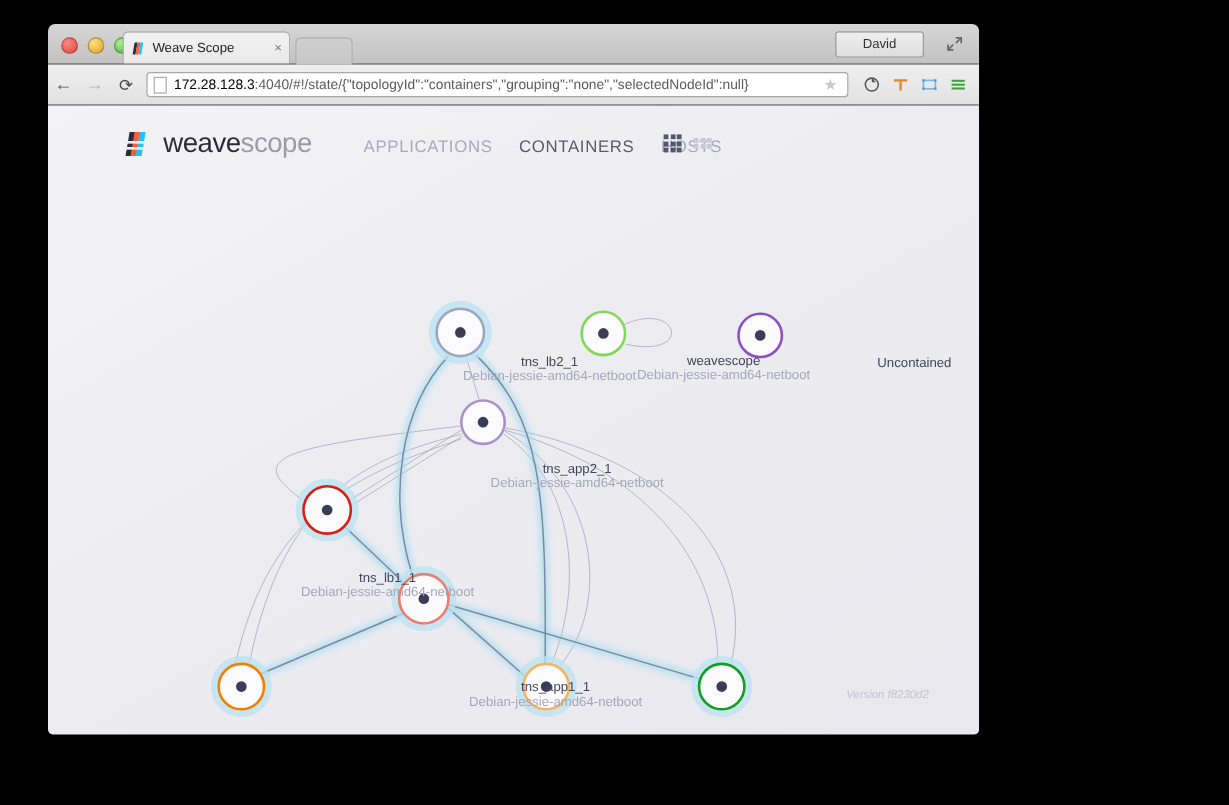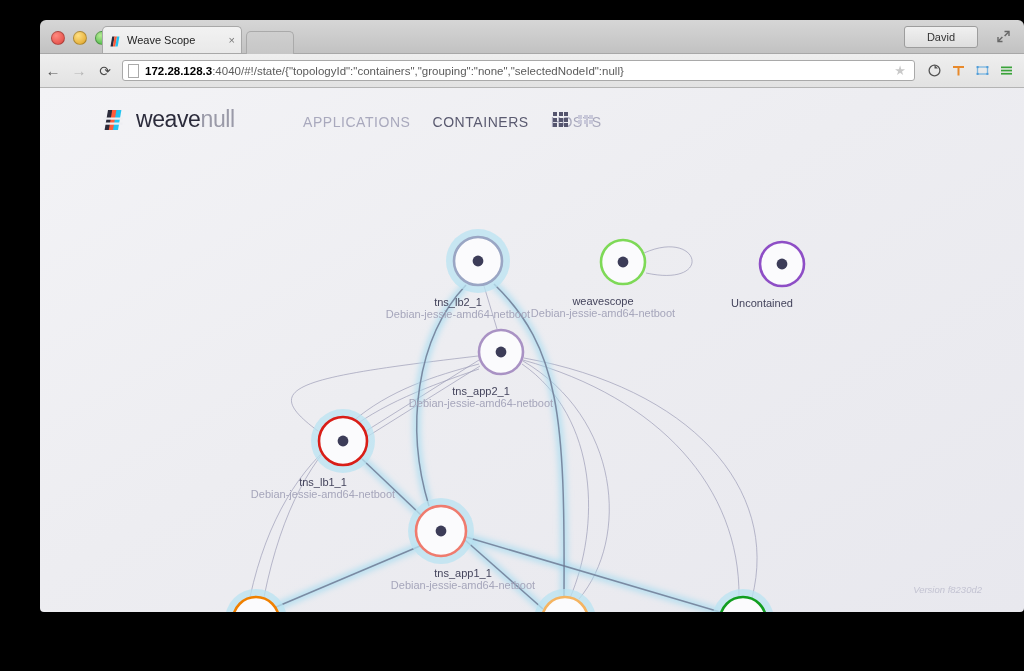--- a/index.html
+++ b/index.html
@@ -1,19 +1,19 @@
 <!DOCTYPE html>
 <html><head>
 <meta charset="utf-8">
 <style>
   html,body{margin:0;padding:0;background:#000;}
   body{width:1024px;height:671px;font-family:"Liberation Sans",sans-serif;overflow:hidden;}
 
   
-  .window{position:absolute;left:40px;top:20px;width:984px;height:592px;
+  .window{position:absolute;left:40px;top:20px;width:776px;height:592px;
           border-radius:6px 6px 4px 4px;overflow:hidden;
           box-shadow:0 3px 14px rgba(0,0,0,.55);}
 
   
   .titlebar{position:relative;height:33px;
             background:linear-gradient(#d6d6d6,#c2c2c2);
             border-bottom:1px solid #a8a8a8;}
   .traffic{position:absolute;left:11px;top:11px;display:flex;gap:8px;}
   .dot{width:12px;height:12px;border-radius:50%;border:1px solid rgba(0,0,0,.25);}
   .dot.red{background:radial-gradient(circle at 35% 30%,#ff8a80,#e0443e);}
@@ -43,21 +43,21 @@
            border-bottom:1px solid #b4b4b4;display:flex;align-items:center;}
   .navbtn{width:26px;height:26px;display:flex;align-items:center;justify-content:center;
           font-size:15px;color:#555;}
   .navbtn.dim{color:#b4b4b4;}
   .navbtn.reload{font-size:14px;color:#4a4a4a;}
   .omni{flex:1;height:21px;margin:0 8px 0 4px;background:#fff;
         border:1px solid #a9a9a9;border-radius:3px;
         display:flex;align-items:center;padding:0 5px;box-sizing:border-box;}
   .page-ico{width:9px;height:12px;border:1px solid #aaa;background:#fff;margin-right:6px;flex:none;}
   .url{font-size:11.5px;color:#5b5b5b;white-space:nowrap;overflow:hidden;flex:1;}
-  .url b{color:#000;font-weight:700;}
+  .url b{color:#000;font-weight:400;}
   .star{color:#c9c9c9;font-size:13px;padding:0 3px;}
   .tb-ico{width:22px;height:22px;margin-right:2px;display:flex;align-items:center;
           justify-content:center;}
 
   
   .canvas{position:relative;height:526px;
           background:linear-gradient(150deg,#f3f3f6 0%,#ededf1 45%,#e8e8ee 100%);
           overflow:hidden;}
 
   .appheader{position:absolute;left:0;top:0;width:100%;height:60px;}
@@ -72,21 +72,21 @@
   .nav a.active{color:#5a5a70;}
 
   .viewtoggle{position:absolute;left:513px;top:24px;display:flex;gap:10px;align-items:center;}
   .grid3{display:grid;grid-template-columns:repeat(3,4px);grid-template-rows:repeat(3,4px);gap:1.5px;}
   .grid3 i{background:#55556e;display:block;}
   .grid2{display:grid;grid-template-columns:repeat(3,4px);grid-template-rows:repeat(2,4px);gap:1.5px;}
   .grid2 i{background:#c9c9da;display:block;}
 
   .graph{position:absolute;left:0;top:0;width:100%;height:100%;}
 
-  .version{position:absolute;right:42px;bottom:19px;font-size:9.5px;color:#c3c3d2;font-style:italic;}
+  .version{position:absolute;right:42px;bottom:29px;font-size:9.5px;color:#c3c3d2;font-style:italic;}
 
   .nodelabel{position:absolute;text-align:center;transform:translateX(-50%);
              pointer-events:none;white-space:nowrap;}
   .nodelabel .nm{font-size:11px;color:#44445c;line-height:13px;}
   .nodelabel .sub{font-size:11px;color:#a6a6bb;line-height:11px;}
 </style>
 </head>
 <body>
 
 <div class="window">
@@ -169,21 +169,21 @@
       <div class="logo">
         <span class="logo-mark">
           <svg width="26" height="26" viewBox="0 0 26 26">
             <path d="M6.0 3 L11.0 3 L7.6 23 L2.6 23 Z" fill="#2b2b3b"></path>
             <path d="M10.2 3 L15.2 3 L11.8 23 L6.8 23 Z" fill="#ff5b3a"></path>
             <path d="M14.4 3 L19.4 3 L16.0 23 L11.0 23 Z" fill="#22c3f0"></path>
             <rect x="1.5" y="10.5" width="19" height="2.2" fill="#eeeef2"></rect>
             <rect x="1.5" y="15.5" width="19" height="2.2" fill="#eeeef2"></rect>
           </svg>
         </span>
-        <span class="logo-text"><span class="b">weave</span><span class="l">null</span></span>
+        <span class="logo-text"><span class="b">weave</span><span class="l">scope</span></span>
       </div>
 
       <div class="nav">
         <a href="#">APPLICATIONS</a>
         <a href="#" class="active">CONTAINERS</a>
         <a href="#">HOSTS</a>
       </div>
 
       <div class="viewtoggle">
         <span class="grid3">

